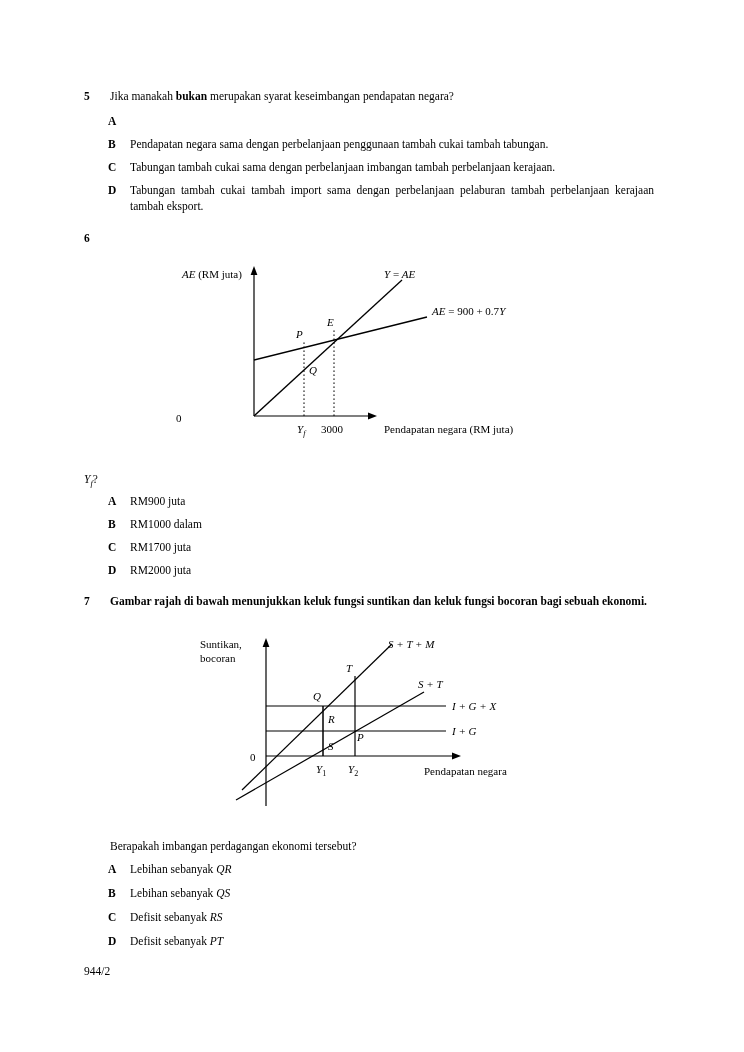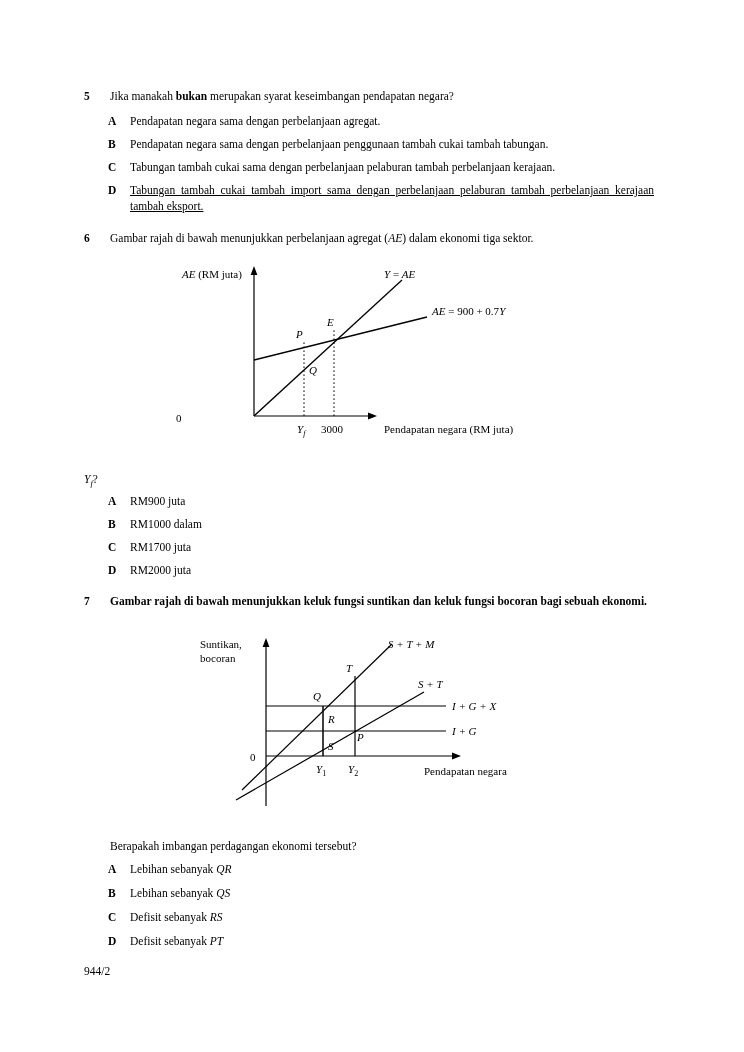--- a/index.html
+++ b/index.html
@@ -41,40 +41,36 @@
 
   <div class="qrow" style="left:84px;top:89px;width:580px;">
     <div class="qnum">5</div>
     <div class="qtext">
       <span>Jika manakah </span><b class="bold">bukan</b><span> merupakan syarat keseimbangan pendapatan negara?</span>
     </div>
   </div>
 
   <div class="opt" style="left:108px;top:114px;width:556px;">
     <div class="optlet">A</div>
-    <div class="opttext">Pendapatan negara sama dengan perbelanjaan agregat.</div>
   </div>
   <div class="opt" style="left:108px;top:137px;width:556px;">
     <div class="optlet">B</div>
     <div class="opttext">Pendapatan negara sama dengan perbelanjaan penggunaan tambah cukai tambah tabungan.</div>
   </div>
   <div class="opt" style="left:108px;top:160px;width:556px;">
     <div class="optlet">C</div>
-    <div class="opttext">Tabungan tambah cukai sama dengan perbelanjaan pelaburan tambah perbelanjaan kerajaan.</div>
+    <div class="opttext">Tabungan tambah cukai sama dengan perbelanjaan imbangan tambah perbelanjaan kerajaan.</div>
   </div>
   <div class="opt" style="left:108px;top:183px;width:554px;">
     <div class="optlet">D</div>
-    <div class="opttext justify" style="width:524px;text-decoration:underline;">Tabungan tambah cukai tambah import sama dengan perbelanjaan pelaburan tambah perbelanjaan kerajaan tambah eksport.</div>
+    <div class="opttext justify" style="width:524px;">Tabungan tambah cukai tambah import sama dengan perbelanjaan pelaburan tambah perbelanjaan kerajaan tambah eksport.</div>
   </div>
 
   <div class="qrow" style="left:84px;top:231px;width:590px;">
     <div class="qnum">6</div>
-    <div class="qtext">
-      <span>Gambar rajah di bawah menunjukkan perbelanjaan agregat (</span><i class="it">AE</i><span>) dalam ekonomi tiga sektor.</span>
-    </div>
   </div>
 
   <div class="fig" style="left:170px;top:256px;">
     <svg width="380" height="188" viewBox="0 0 380 188">
 
       <line x1="84" y1="160" x2="84" y2="16" stroke="#000" stroke-width="1.2"></line>
       <polygon points="84,10 80.6,19 87.4,19" fill="#000"></polygon>
       <line x1="84" y1="160" x2="200" y2="160" stroke="#000" stroke-width="1.2"></line>
       <polygon points="207,160 198,156.6 198,163.4" fill="#000"></polygon>
 

